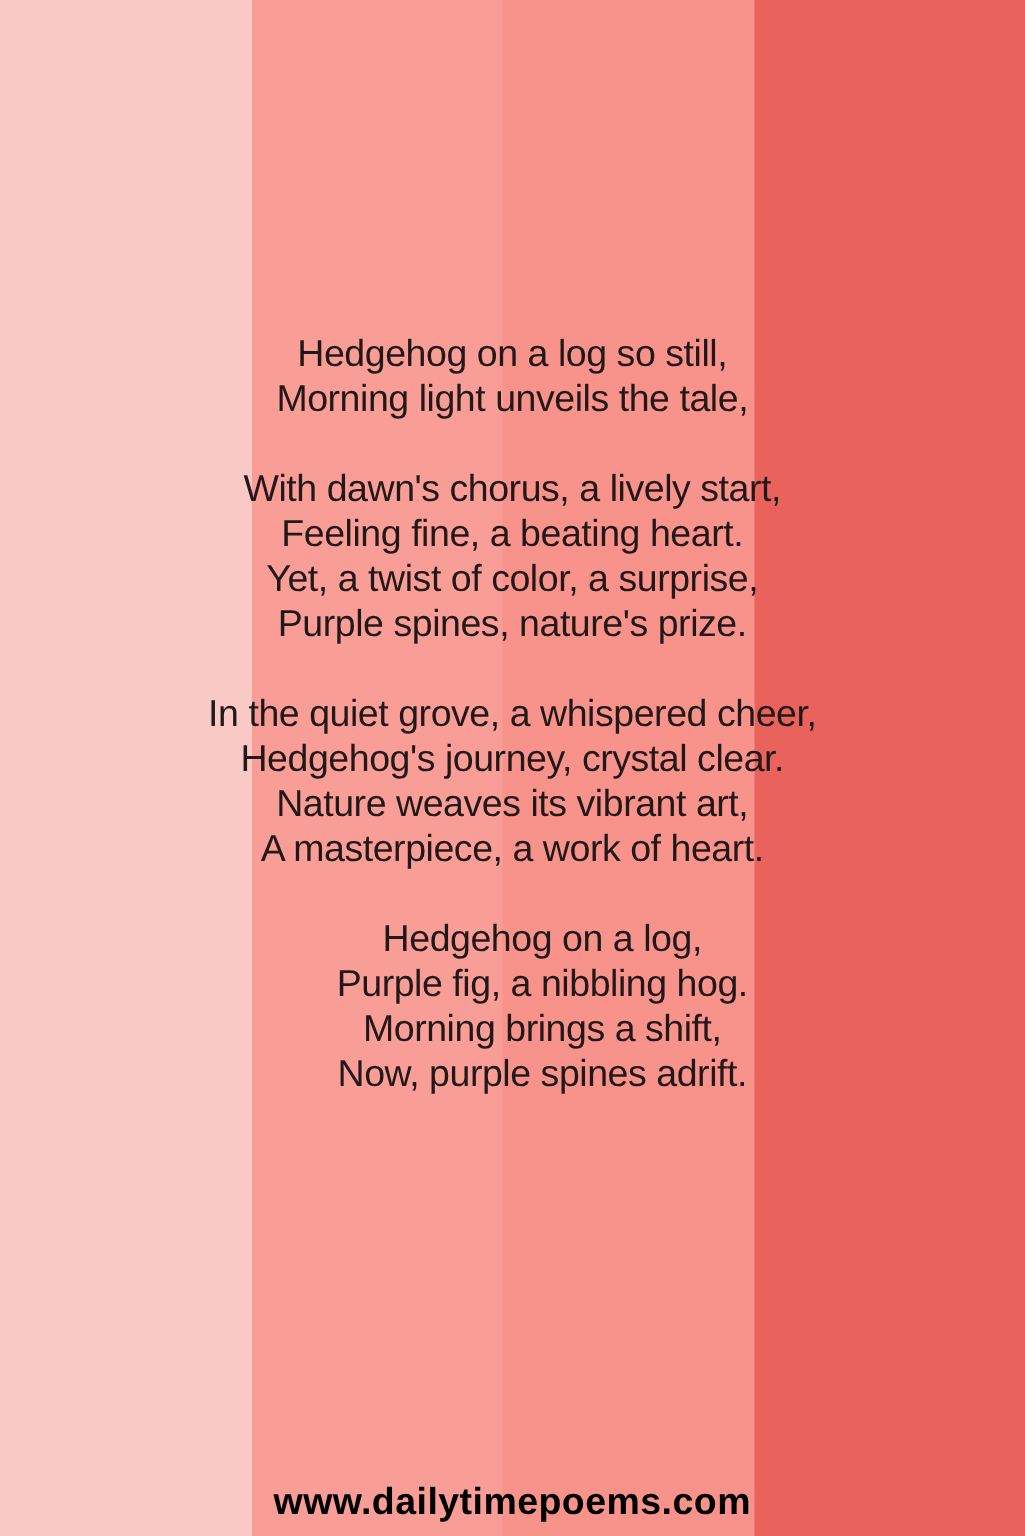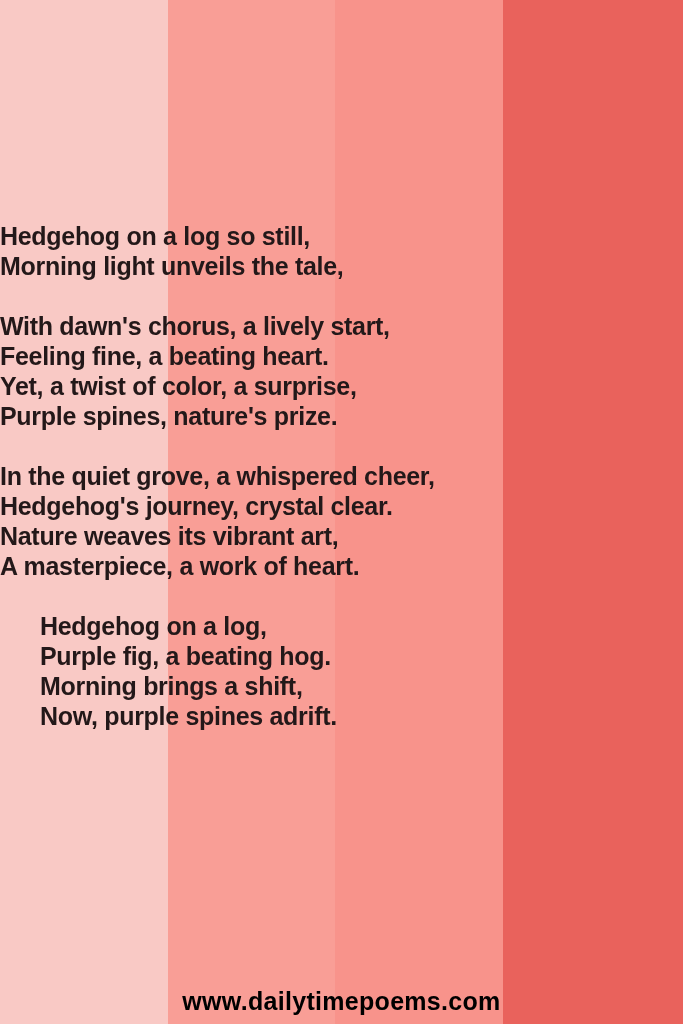--- a/index.html
+++ b/index.html
@@ -22,21 +22,22 @@
   }
   .stripe {
     height: 100%;
     flex: 0 0 auto;
   }
   .poem {
     position: absolute;
     top: 221px;
     left: 0;
     width: 100%;
-    font-weight: bold;
+    text-align: center;
+    font-weight: normal;
     font-size: 25px;
     line-height: 30px;
     letter-spacing: -0.3px;
     color: #231819;
   }
   .stanza {
     margin: 0 0 30px 0;
   }
   .stanza:last-child {
     margin-bottom: 12px;
@@ -82,21 +83,21 @@
       <div class="poem-line">Purple spines, nature's prize.</div>
     </div>
     <div class="stanza">
       <div class="poem-line">In the quiet grove, a whispered cheer,</div>
       <div class="poem-line">Hedgehog's journey, crystal clear.</div>
       <div class="poem-line">Nature weaves its vibrant art,</div>
       <div class="poem-line">A masterpiece, a work of heart.</div>
     </div>
     <div class="stanza">
       <div class="poem-line">Hedgehog on a log,</div>
-      <div class="poem-line">Purple fig, a beating hog.</div>
+      <div class="poem-line">Purple fig, a nibbling hog.</div>
       <div class="poem-line">Morning brings a shift,</div>
       <div class="poem-line">Now, purple spines adrift.</div>
     </div>
   </div>
 
   <div class="footer" style="color: #000000; margin-top: 36px;">www.dailytimepoems.com</div>
 
 </div>
 
 </body></html>

